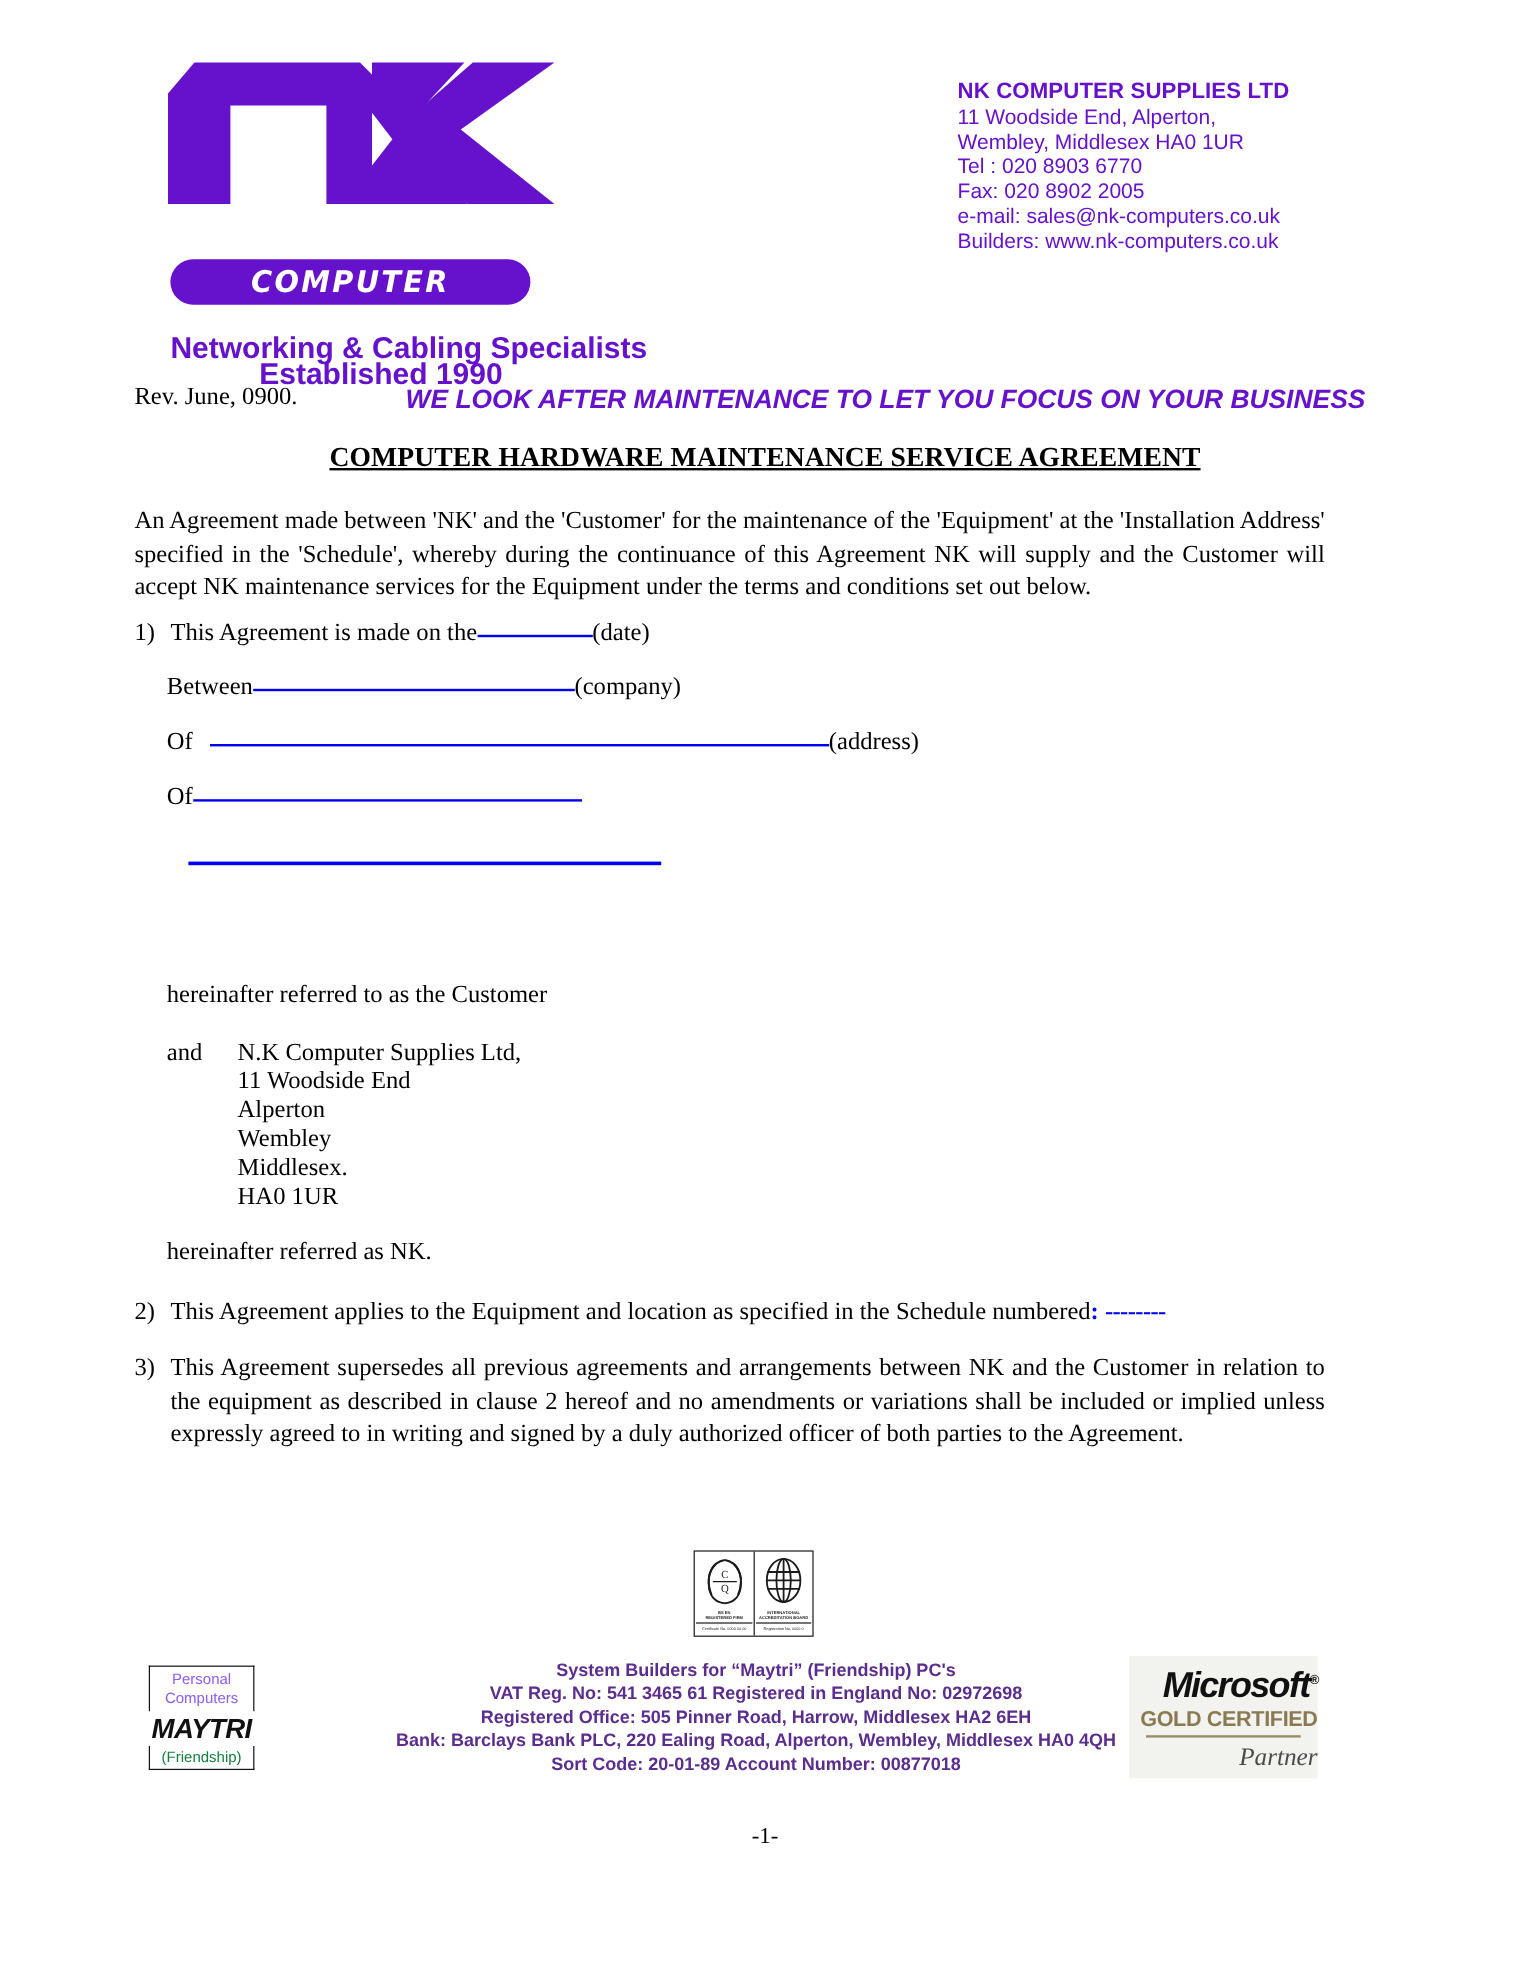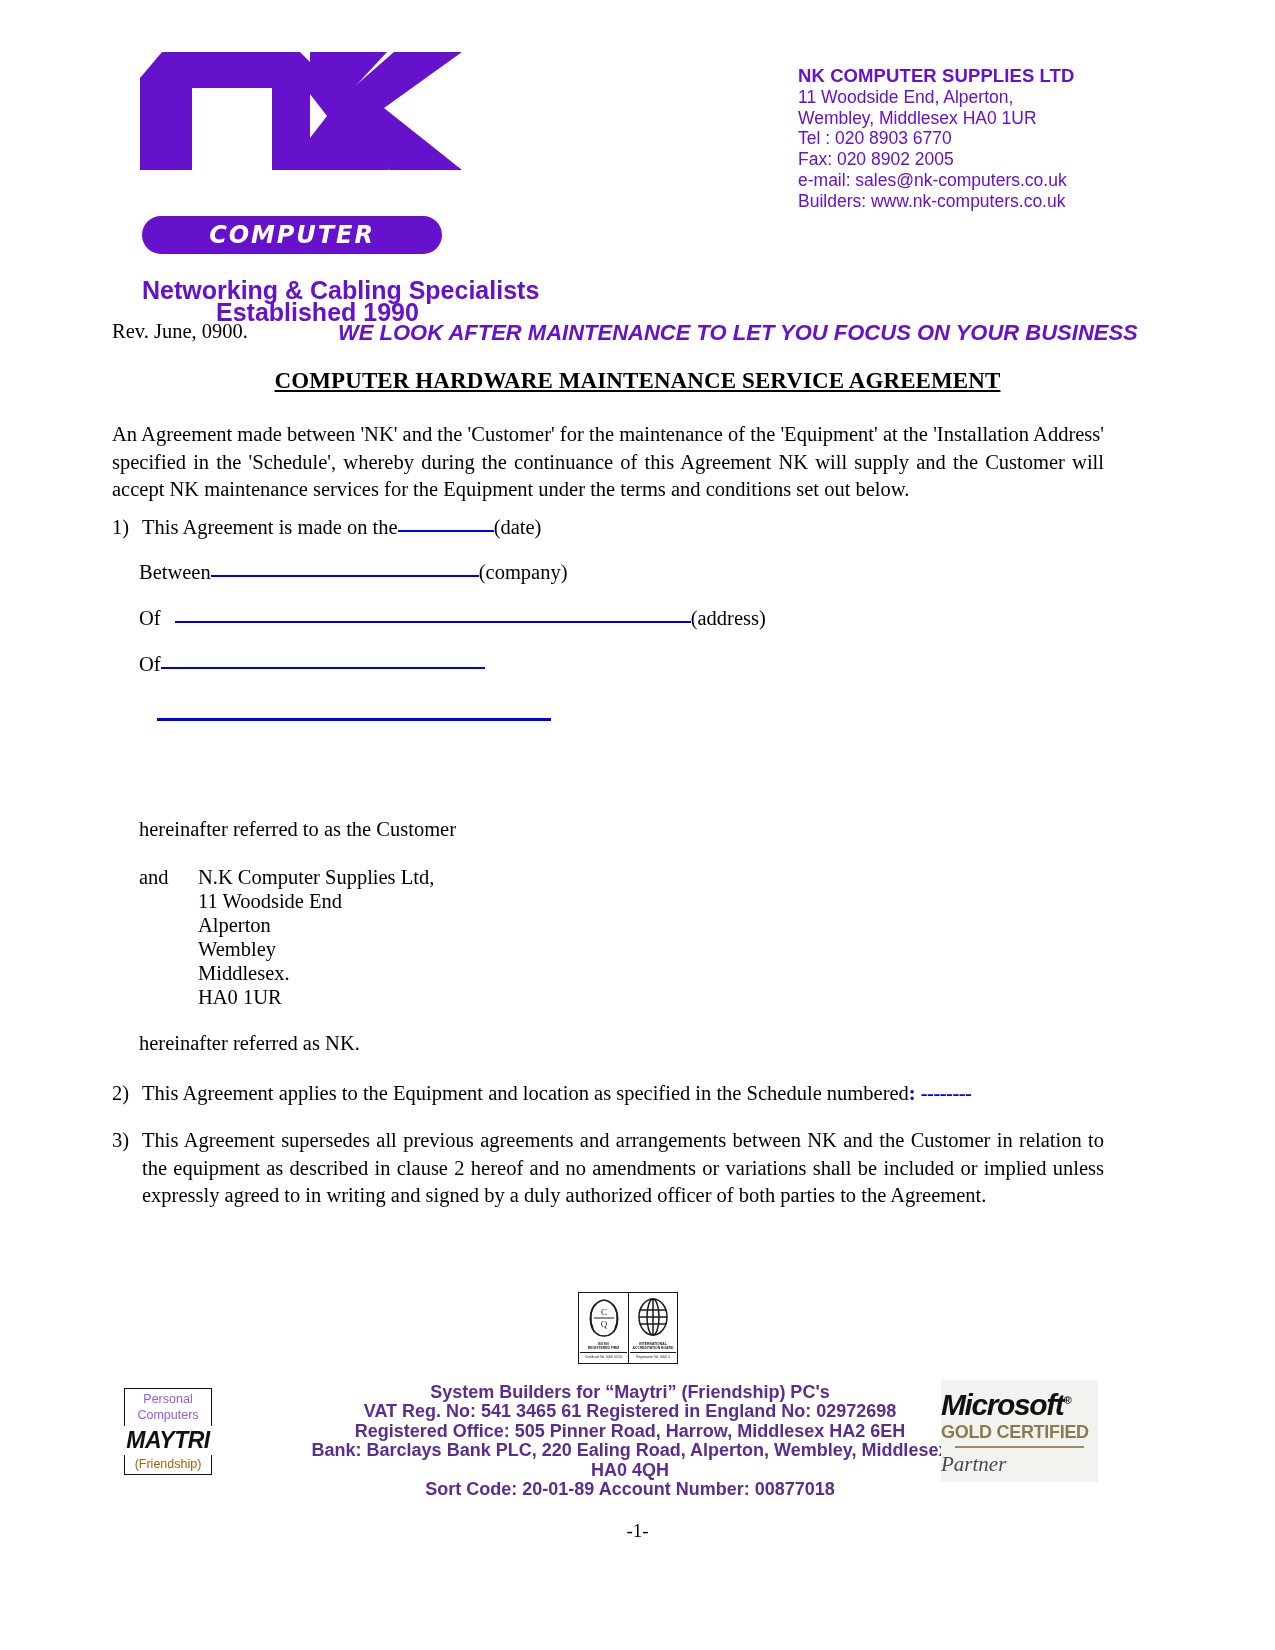--- a/index.html
+++ b/index.html
@@ -282,44 +282,44 @@
     letter-spacing: -0.5px;
     color: #111;
     padding: 1px 0;
   }
   .maytri-bot {
     border: 1.5px solid #111;
     border-top: none;
     font-family: "Liberation Sans", sans-serif;
     font-size: 12.5px;
     line-height: 19px;
-    color: #a16207;
+    color: #15803d;
   }
 
   .footer-text {
     position: absolute;
     left: 300px;
     top: 1383px;
     width: 660px;
     text-align: center;
     font-family: "Liberation Sans", sans-serif;
     font-weight: bold;
-    font-size: 18px;
+    font-size: 15px;
     line-height: 19.4px;
     color: #5b2d8e;
   }
 
   .msgold {
     position: absolute;
     left: 941px;
     top: 1380px;
     width: 157px;
     background: #f2f2ef;
     padding: 4px 0 6px;
-    text-align: left;
+    text-align: right;
   }
   .ms-word {
     font-family: "Liberation Sans", sans-serif;
     font-weight: bold;
     font-style: italic;
     font-size: 30px;
     letter-spacing: -1.4px;
     color: #111;
     line-height: 32px;
   }

